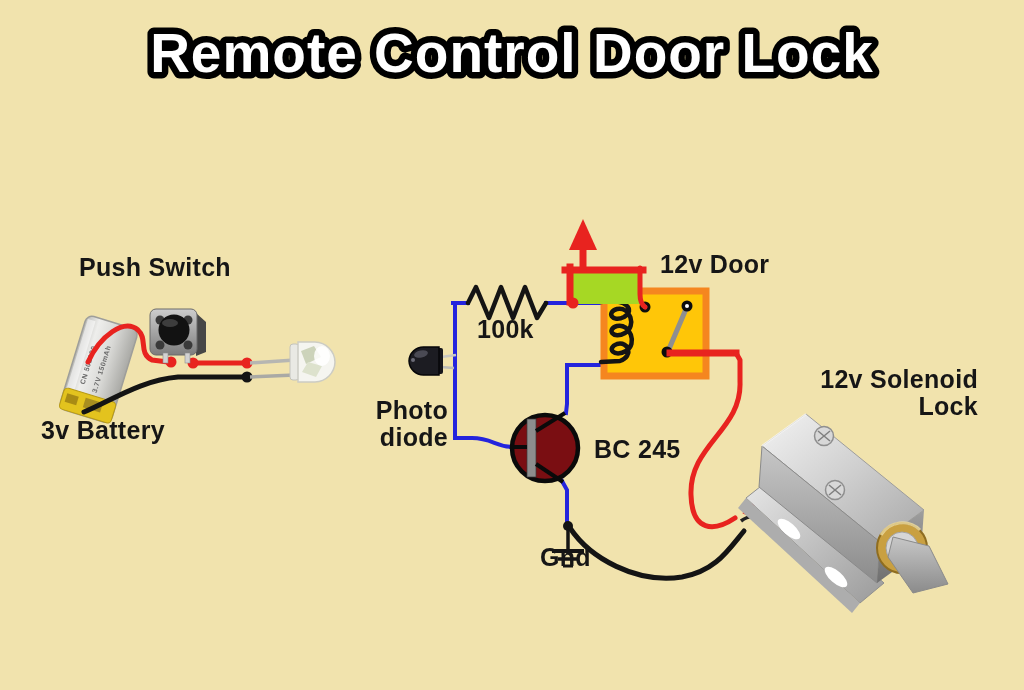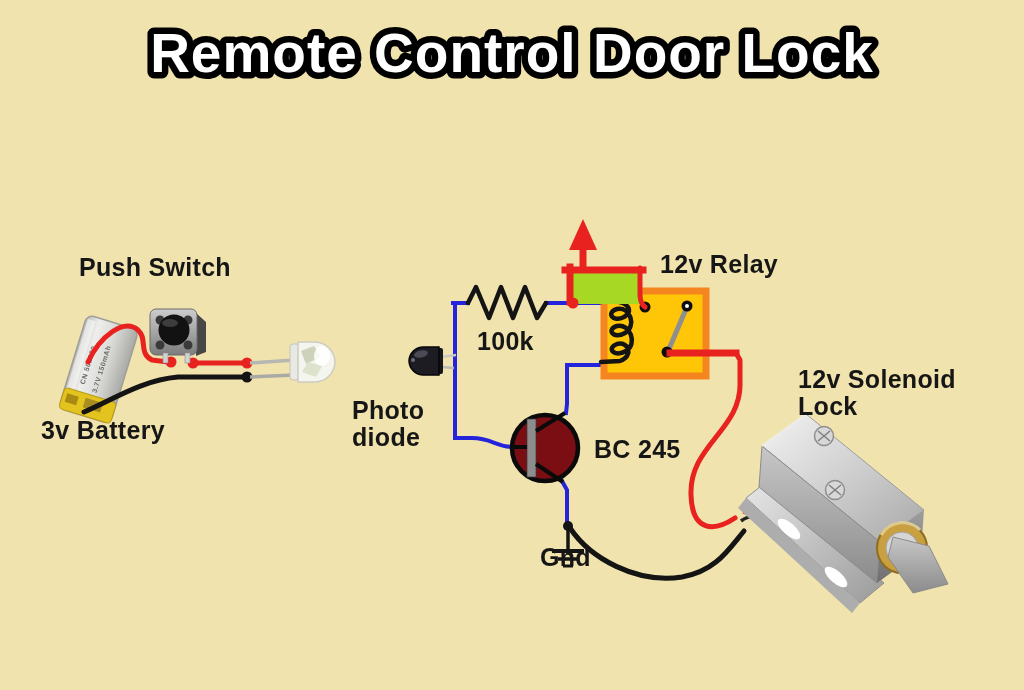--- a/index.html
+++ b/index.html
@@ -12,21 +12,21 @@
   .title-text{
     font-family:"Liberation Sans",sans-serif;
     font-weight:bold;font-size:55px;letter-spacing:1px;
     fill:var(--title-fill,#fff);stroke:var(--title-outline,#000);
     stroke-width:13px;paint-order:stroke;stroke-linejoin:round;
   }
   .label{
     position:absolute;font-weight:bold;font-size:25px;line-height:27px;
     color:var(--label-text,#161616);letter-spacing:.3px;white-space:nowrap;text-align:center;
   }
-  .label.center{text-align:left;white-space:normal;}
+  .label.center{text-align:right;white-space:normal;}
   .wire-blue{stroke:var(--wire-blue,#2424dd);fill:none;stroke-width:4;stroke-linecap:square;}
   .wire-red{stroke:var(--wire-red,#e8231f);fill:none;stroke-width:5;stroke-linecap:round;stroke-linejoin:round;}
   .wire-red-thick{stroke:var(--wire-red,#e8231f);fill:none;stroke-width:7;stroke-linecap:square;stroke-linejoin:miter;}
   .wire-black{stroke:var(--wire-black,#141414);fill:none;stroke-width:5;stroke-linecap:round;stroke-linejoin:round;}
   .sym-black{stroke:var(--wire-black,#141414);fill:none;stroke-width:4.5;stroke-linecap:round;stroke-linejoin:round;}
   .dot-red{fill:var(--wire-red,#e8231f);}
   .dot-black{fill:var(--wire-black,#141414);}
   .battery-print{font-size:7px;font-weight:bold;fill:#6b6b6b;letter-spacing:.5px;}
 </style>
 </head>
@@ -202,22 +202,22 @@
   <svg width="1024" height="100" style="top:6px">
     <text class="title-text" x="512" y="66" text-anchor="middle">Remote Control Door Lock</text>
   </svg>
 
   <div class="label" style="left:79px;top:254px">Push Switch</div>
   <div class="label" style="left:41px;top:417px">3v Battery</div>
   <div class="label center" style="left:352px;top:397px;width:96px">
     <div>Photo</div>
     <div>diode</div>
   </div>
-  <div class="label" style="left:477px;top:328px">100k</div>
-  <div class="label" style="left:660px;top:251px">12v Relay</div>
+  <div class="label" style="left:477px;top:316px">100k</div>
+  <div class="label" style="left:660px;top:251px">12v Door</div>
   <div class="label" style="left:594px;top:436px">BC 245</div>
   <div class="label" style="left:540px;top:544px">Gnd</div>
   <div class="label center" style="left:798px;top:366px;width:180px">
     <div>12v Solenoid</div>
     <div>Lock</div>
   </div>
 
 </div>
 
 </body></html>

